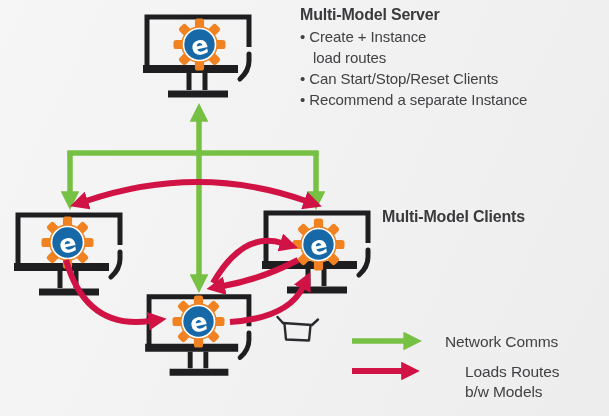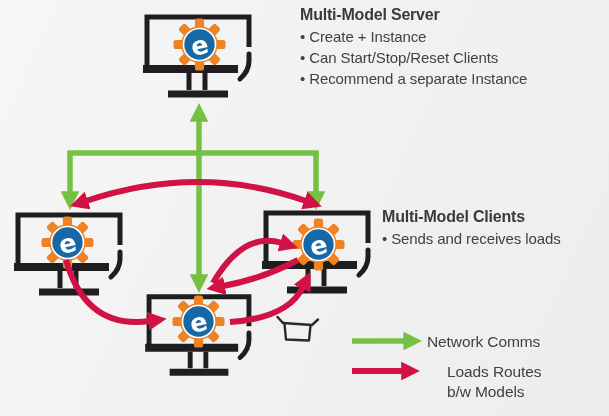--- a/index.html
+++ b/index.html
@@ -10,21 +10,21 @@
     position:relative;color:#3f3f41;
   }
   .stage{position:absolute;inset:0;width:609px;height:348px;}
   .monitor{position:absolute;}
   .monitor svg.frame{position:absolute;left:0;top:0;}
   .logo{position:absolute;}
   .tblock{position:absolute;font-size:15px;line-height:21px;color:#414043;}
   .ttitle{font-weight:700;font-size:16px;line-height:22px;color:#3a3a3c;letter-spacing:-0.2px;}
   .tline{white-space:nowrap;letter-spacing:-0.1px;}
   .tline.cont{padding-left:13px;}
-  .legend-label{position:absolute;font-size:15.5px;line-height:20px;color:#414043;white-space:nowrap;letter-spacing:-0.1px;}
+  .legend-label{position:absolute;font-size:15.5px;line-height:20px;color:#414043;white-space:nowrap;letter-spacing:-0.1px;margin-left:18px;}
   .overlay{position:absolute;left:0;top:0;pointer-events:none;}
 </style>
 </head>
 <body>
 
 <svg width="0" height="0" style="position:absolute">
   <defs>
 
     <symbol id="monitor-sym" viewBox="0 0 116 97">
       <g stroke="#1e1e20" fill="none">
@@ -126,27 +126,27 @@
       <path d="M298 260 Q 262 279 223 286" marker-end="url(#rh)"></path>
     </g>
 
     <path d="M352 341 H 405" stroke="#76c043" stroke-width="5.5" marker-end="url(#gh)"></path>
     <path d="M352 371 H 403" stroke="#d01245" stroke-width="6" marker-end="url(#rh)"></path>
   </svg>
 
   <div class="tblock" style="left:300px;top:4px">
     <div class="ttitle">Multi-Model Server</div>
     <div class="tline">• Create + Instance</div>
+    <div class="tline cont">load routes</div>
     <div class="tline">• Can Start/Stop/Reset Clients</div>
     <div class="tline">• Recommend a separate Instance</div>
   </div>
 
   <div class="tblock" style="left:382px;top:206px">
     <div class="ttitle">Multi-Model Clients</div>
-    <div class="tline">• Sends and receives loads</div>
   </div>
 
   <div class="legend-label" style="left:427px;top:332px">Network Comms</div>
   <div class="legend-label" style="left:447px;top:362px">
     <div>Loads Routes</div>
     <div>b/w Models</div>
   </div>
 
 </div>
 

